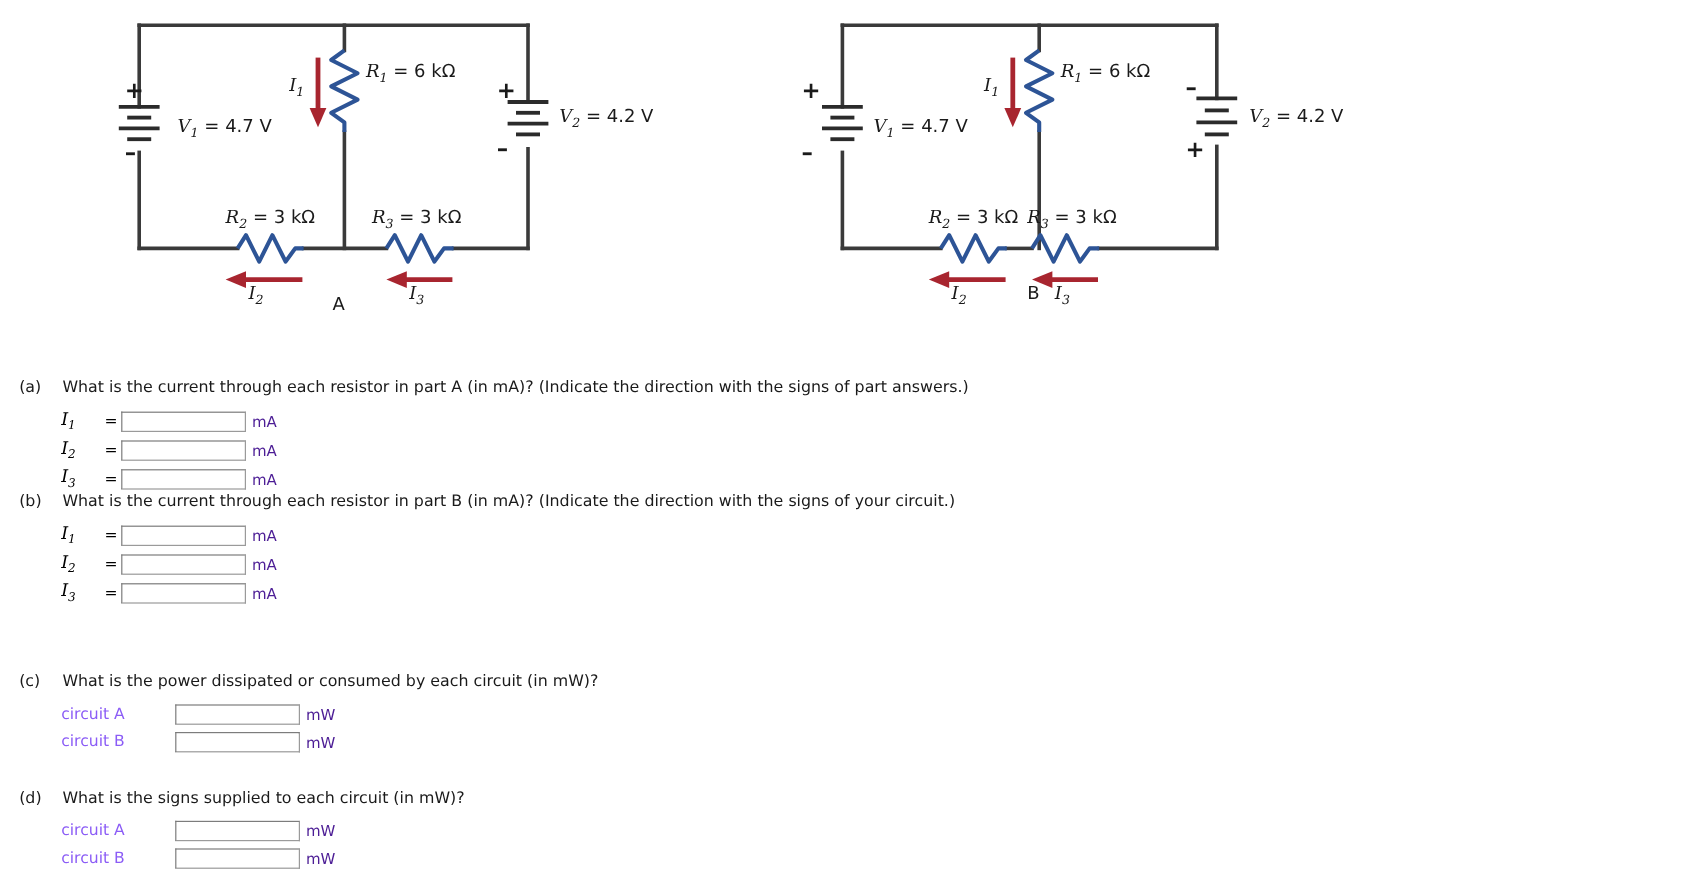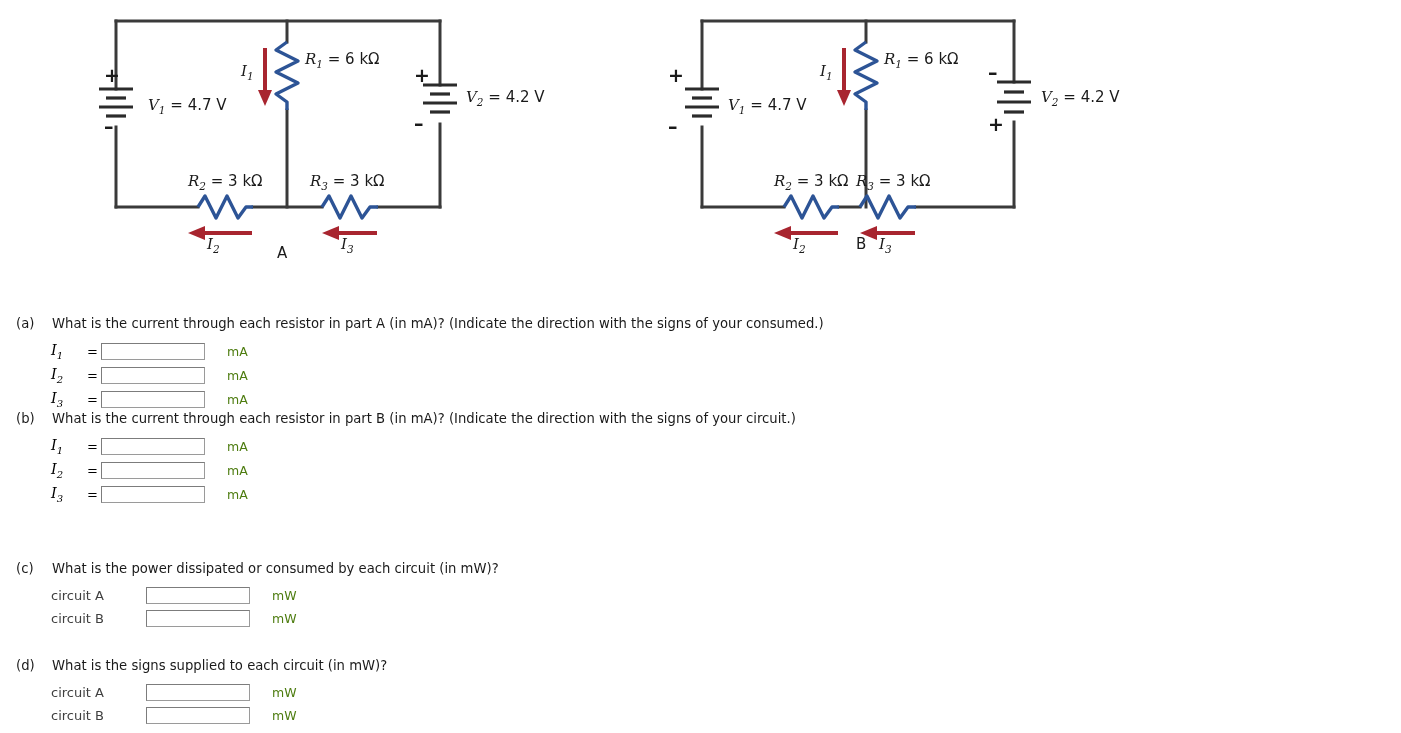--- a/index.html
+++ b/index.html
@@ -69,40 +69,40 @@
     font-size: 13px;
     font-family: "DejaVu Serif", "Liberation Serif", serif;
     font-style: italic;
   }
   .ans-label-word {
     width: 95px;
     flex: 0 0 95px;
     padding-left: 35px;
     box-sizing: content-box;
     font-size: 13px;
-    color: #404040;
+    color: #8b5cf6;
   }
   .ans-input {
     width: 104px;
     height: 17px;
     background: #ffffff;
     border: 1px solid #9a9a9a;
     border-top-color: #7c7c7c;
     border-left-color: #7c7c7c;
     box-sizing: border-box;
     padding: 0 3px;
     font-family: "DejaVu Sans", "Liberation Sans", sans-serif;
     font-size: 12px;
     color: #000;
     outline: none;
   }
   .ans-unit {
-    margin-left: 22px;
+    margin-left: 5px;
     font-size: 12.5px;
-    color: #4d7c0f;
+    color: #4c1d95;
   }
 
   #question-a { top: 315px; }
   #question-b { top: 410px; }
   #question-c { top: 560px; }
   #question-d { top: 657px; }
 
   #question-c .ans-row, #question-d .ans-row { height: 23px; }
 </style>
 </head>
@@ -284,21 +284,21 @@
       <tspan font-style="italic">R</tspan><tspan dy="4" font-size="10.5" font-style="italic">3</tspan><tspan dy="-4" font-style="normal" font-family="DejaVu Sans, Liberation Sans, sans-serif">  = 3 kΩ</tspan>
     </text>
 
     <text x="196" y="249" font-family="DejaVu Sans, Liberation Sans, sans-serif" font-size="15" fill="#1a1a1a">B</text>
   </svg>
 </div>
 
 <div class="question" id="question-a">
   <div class="q-head">
     <span class="q-letter">(a)</span>
-    <span class="q-text">What is the current through each resistor in part A (in mA)? (Indicate the direction with the signs of your consumed.)</span>
+    <span class="q-text">What is the current through each resistor in part A (in mA)? (Indicate the direction with the signs of part answers.)</span>
   </div>
   <div class="answer-rows">
     <div class="ans-row">
       <span class="ans-label-sym"><i>I</i><sub>1</sub></span>
       <span class="ans-eq">=</span>
       <input class="ans-input" type="text" value="" style="">
       <span class="ans-unit">mA</span>
     </div>
     <div class="ans-row">
       <span class="ans-label-sym"><i>I</i><sub>2</sub></span>

